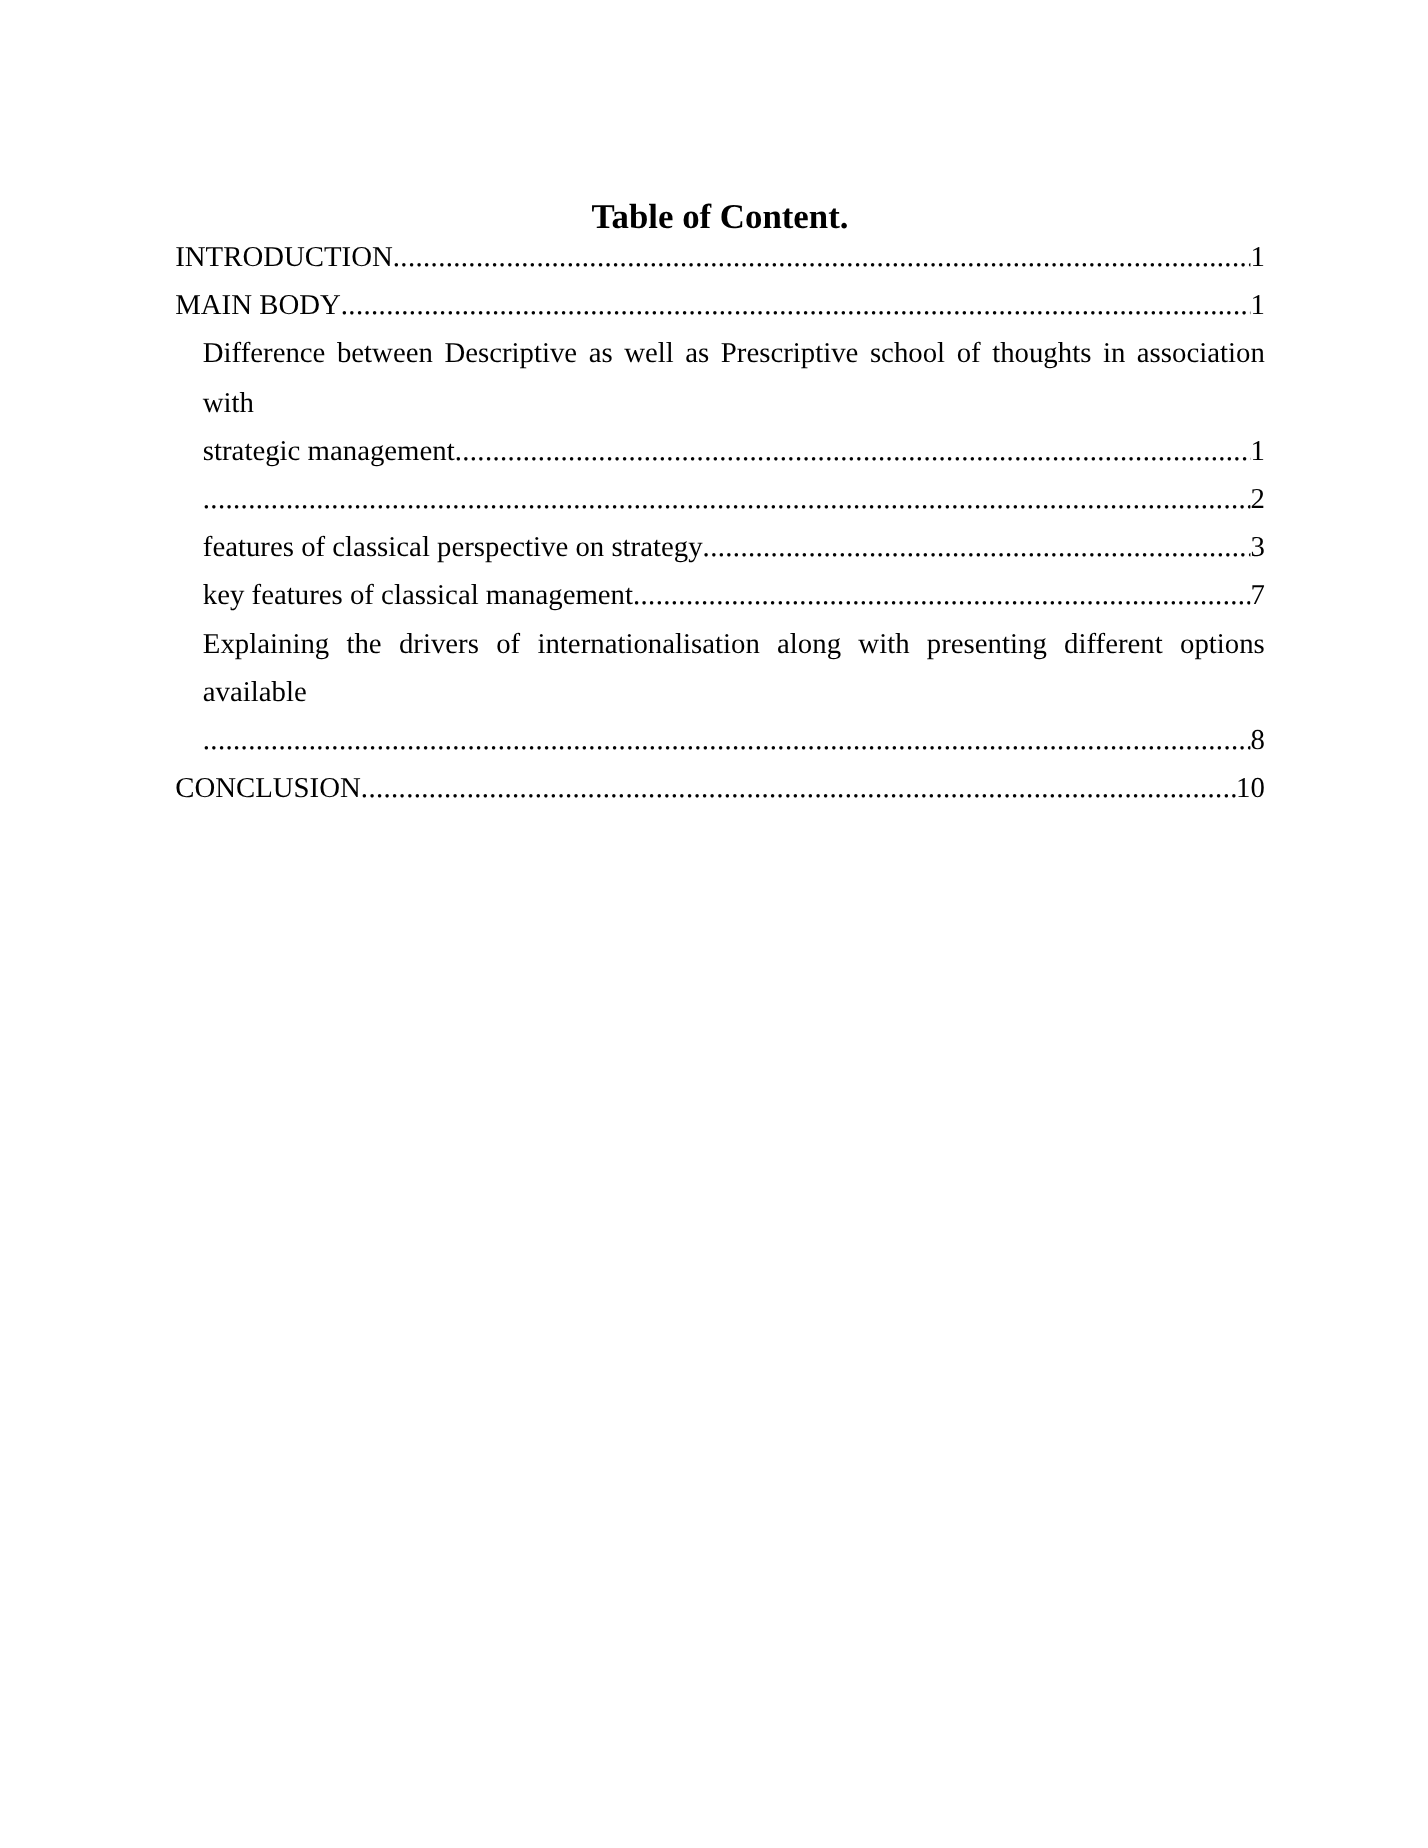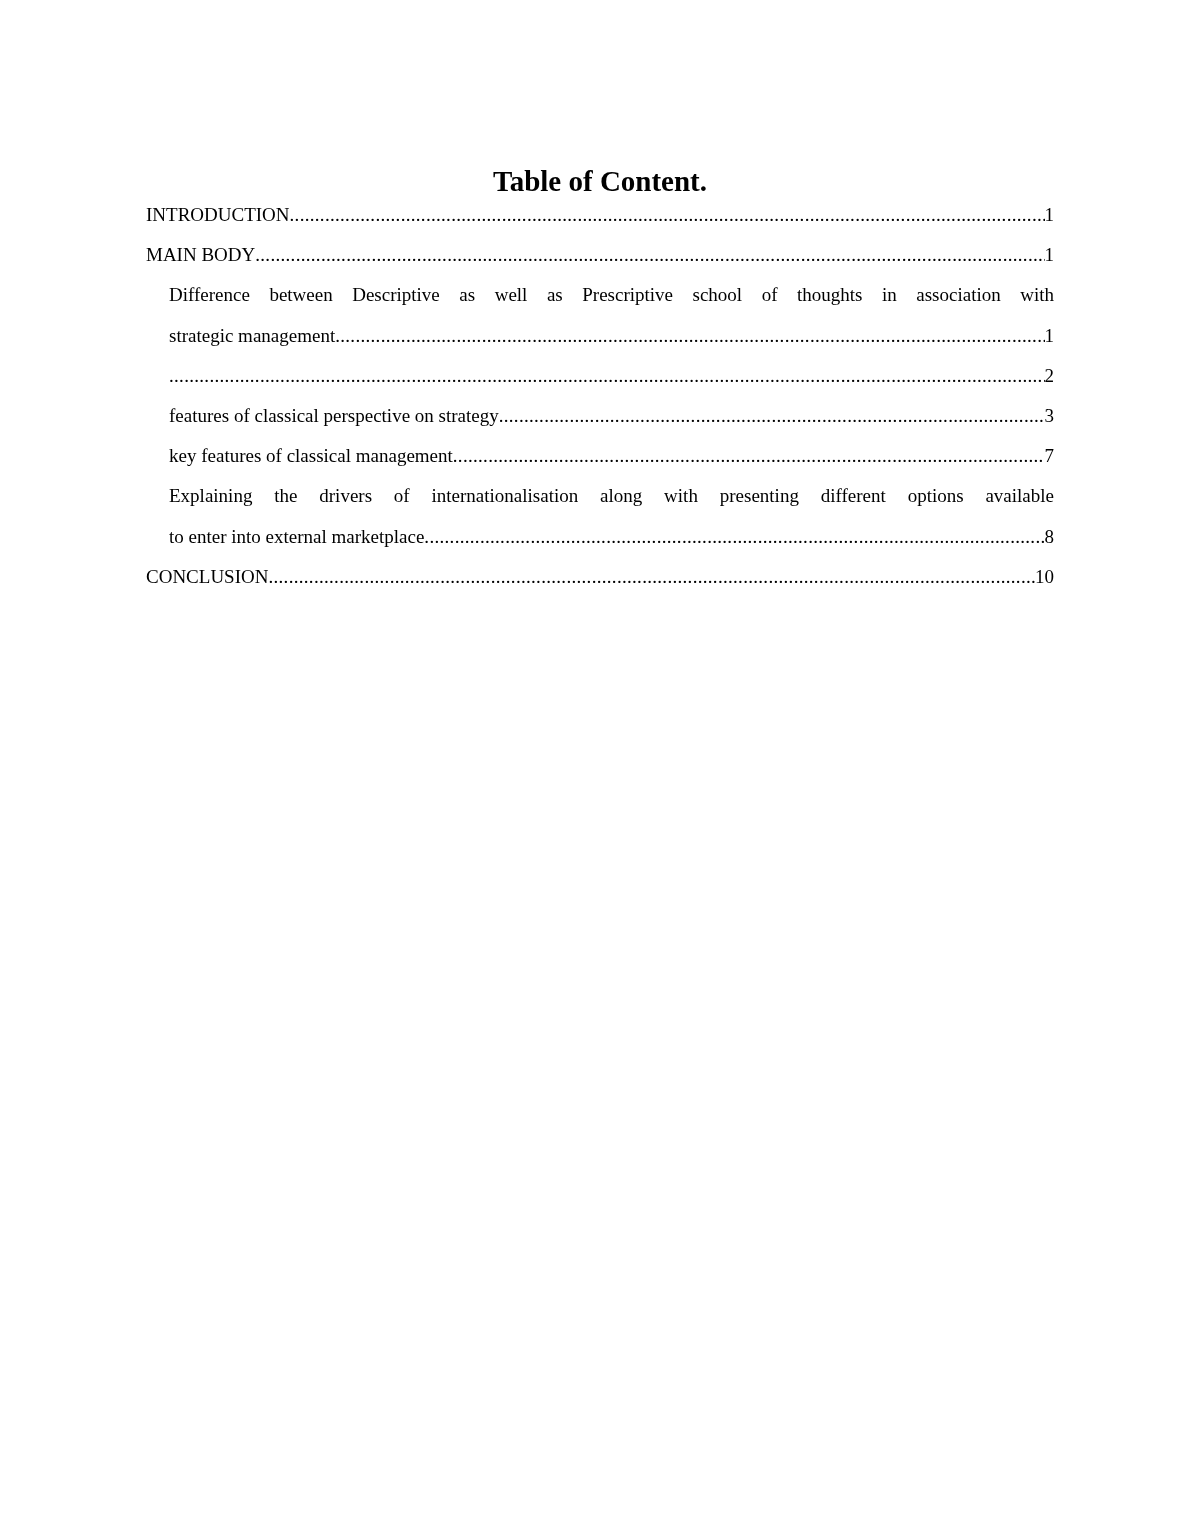--- a/index.html
+++ b/index.html
@@ -28,21 +28,21 @@
       line-height: 36px;
       margin: 0;
       padding: 0;
     }
     .toc-list {
       margin: 0;
       padding: 0;
       list-style: none;
     }
     .toc-entry {
-      font-size: 19px;
+      font-size: 24px;
       line-height: 40.2px;
       position: relative;
       text-align: justify;
       text-align-last: auto;
     }
     .toc-entry.level-1 {
       padding-left: 0;
     }
     .toc-entry.level-2 {
       padding-left: 23px;
@@ -149,21 +149,20 @@
           <span class="leader"></span>
           <span class="page-num">7</span>
         </span>
       </a>
     </li>
 
     <li class="toc-entry level-2">
       <a>
         <span class="first-line">Explaining the drivers of internationalisation along with presenting different options available</span>
         <span class="line-wrap">
-          <span class="entry-text">to enter into external marketplace</span>
           <span class="leader"></span>
           <span class="page-num">8</span>
         </span>
       </a>
     </li>
 
     <li class="toc-entry level-1">
       <a>
         <span class="line-wrap">
           <span class="entry-text">CONCLUSION</span>

